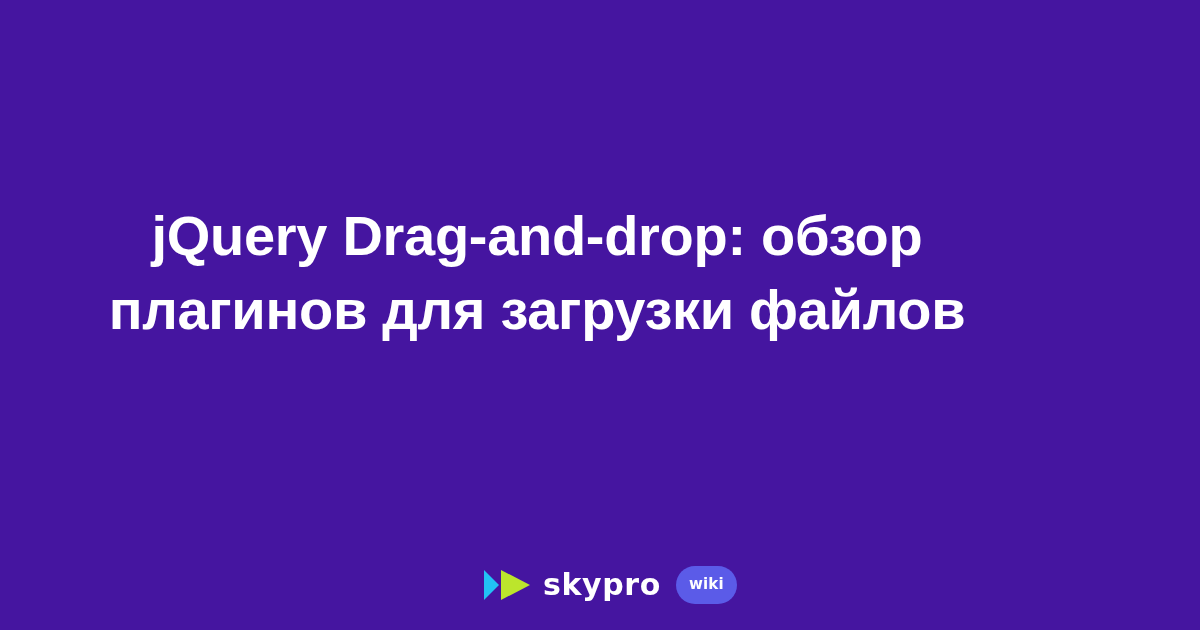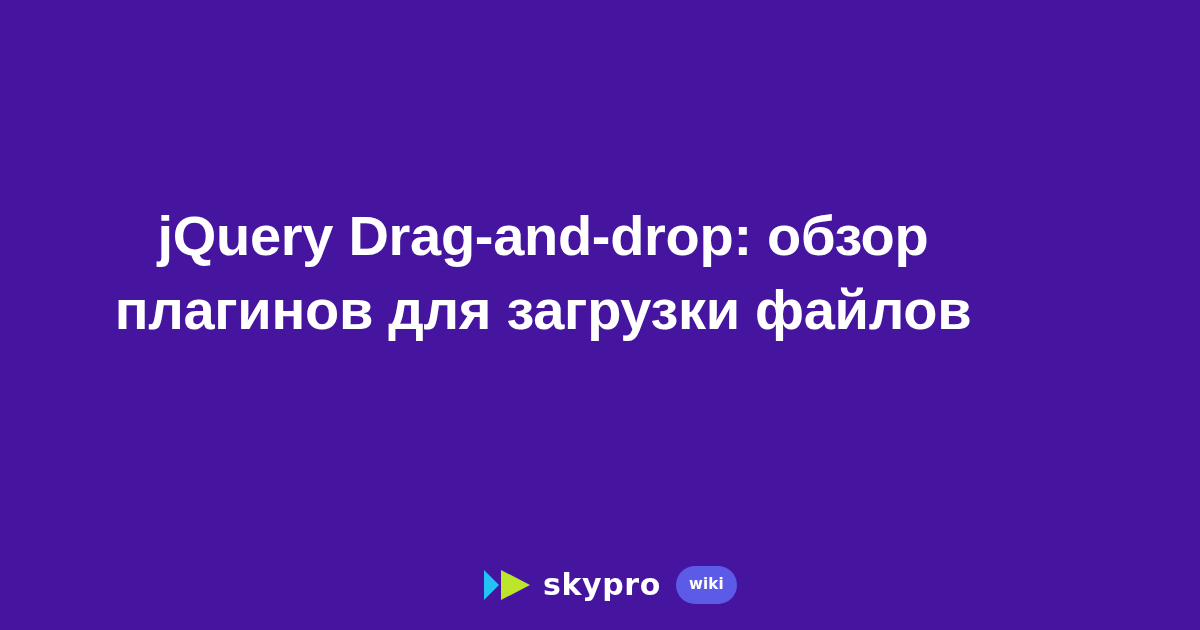--- a/index.html
+++ b/index.html
@@ -30,21 +30,21 @@
 
   
   .title-wrap {
     position: absolute;
     top: 0;
     left: 0;
     width: 1080px;
     height: 545px;
     display: flex;
     align-items: center;
-    justify-content: flex-end;
+    justify-content: flex-start;
     padding: 0 72px;
   }
 
   .og-title {
     font-size: 56px;
     line-height: 74px;
     font-weight: 700;
     color: #ffffff;
     text-align: center;
     letter-spacing: -0.3px;

